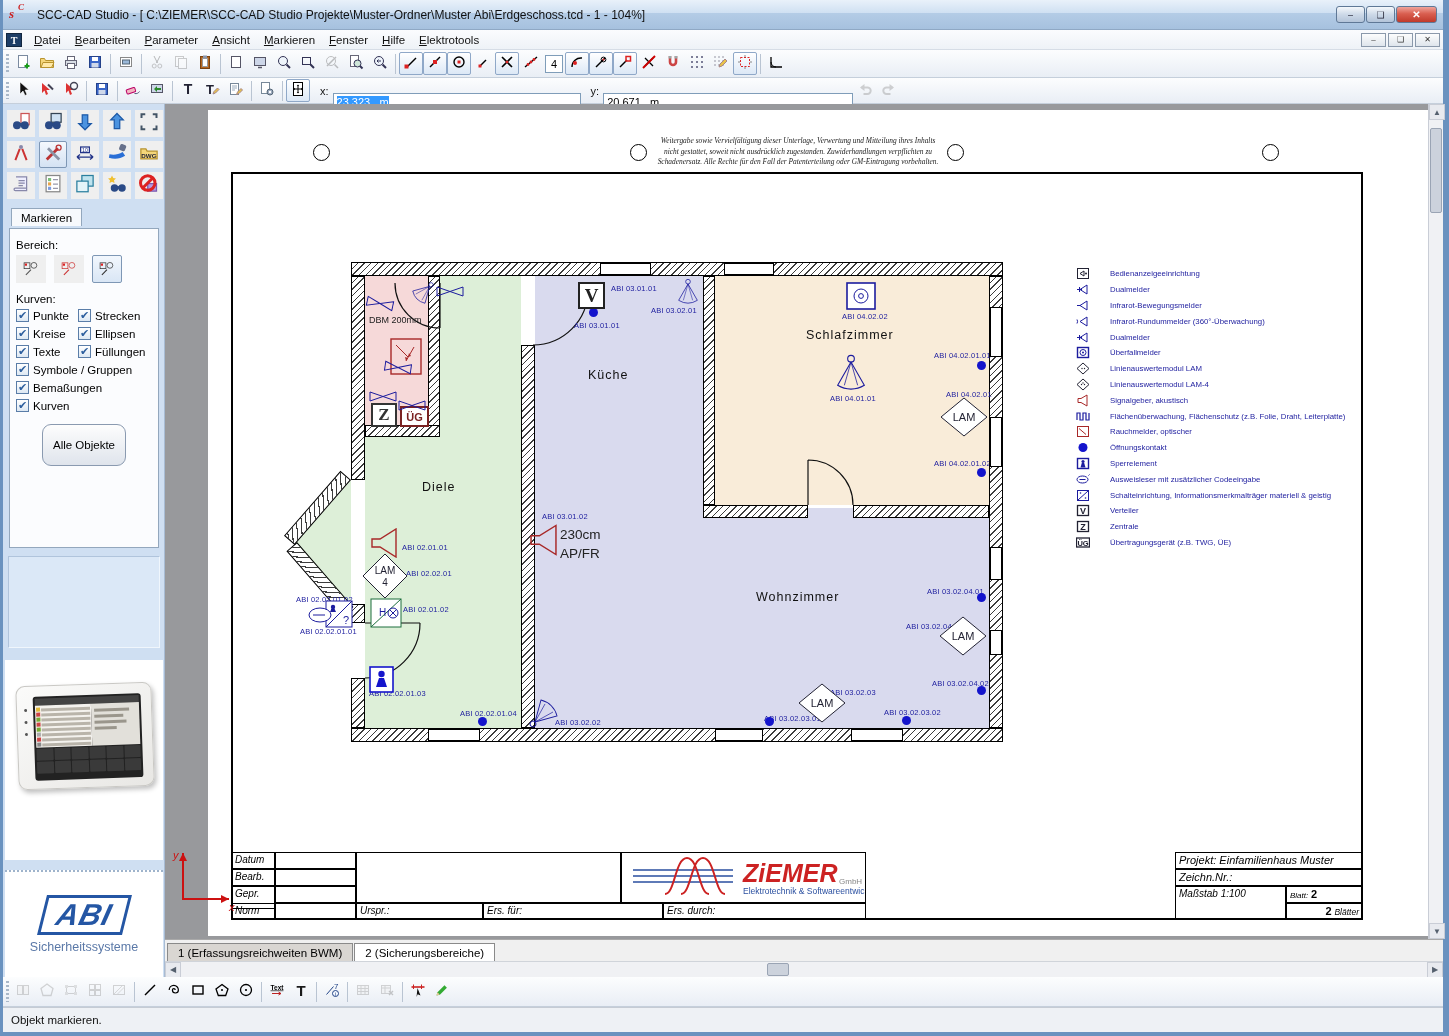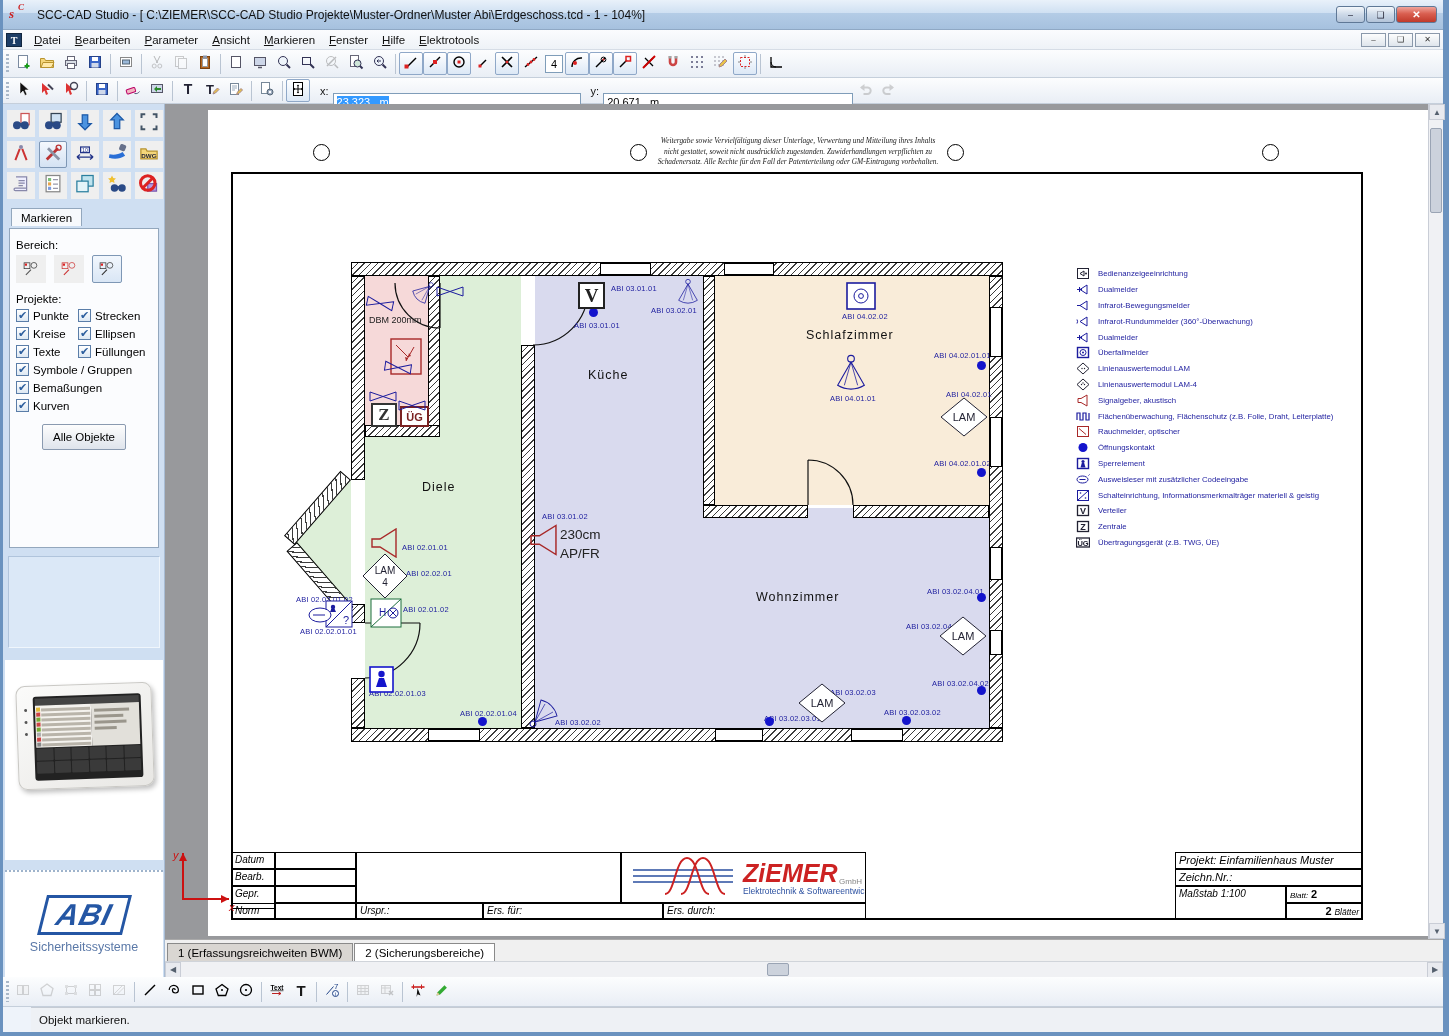--- a/index.html
+++ b/index.html
@@ -47,21 +47,21 @@
   .mk-tab{display:inline-block;border:1px solid #93a7bd;border-bottom:none;background:#f7f9fc;font-size:11.5px;padding:3px 9px 2px;position:relative;z-index:2;margin-left:2px;}
   .mk-body{border:1px solid #93a7bd;background:#fbfcfe;position:absolute;top:20px;left:0;right:0;bottom:0;padding:8px 6px;}
   .mk-label{font-size:11.5px;margin:2px 0 4px;}
   .mk-bereich{display:flex;gap:8px;margin-bottom:10px;}
   .bbtn{width:30px;height:28px;border:1px solid transparent;display:flex;align-items:center;justify-content:center;}
   .bbtn.on{border:1px solid #7e97b5;border-radius:2px;background:linear-gradient(#f2f7fd,#d9e6f5);}
   .mk-checks{display:grid;grid-template-columns:62px 1fr;grid-row-gap:5px;margin-bottom:12px;}
   .chk{display:flex;align-items:center;font-size:11.5px;white-space:nowrap;}
   .chk.full{grid-column:1 / span 2;}
   .cbox{width:13px;height:13px;border:1px solid #5a7da8;background:linear-gradient(#fff,#dde8f3);margin-right:4px;display:inline-flex;align-items:center;justify-content:center;font-size:11px;color:#2d5f9e;line-height:1;}
-  .mk-allbtn{display:block;margin:4px auto 0;font-size:11.5px;padding:6px 10px;border:1px solid #8a9ab0;border-radius:2px;background:linear-gradient(#fdfdfd,#dfe4ec);}
+  .mk-allbtn{display:block;margin:4px auto 0;font-size:11.5px;padding:14px 10px;border:1px solid #8a9ab0;border-radius:9px;background:linear-gradient(#fdfdfd,#dfe4ec);}
   .panel-sunken{position:absolute;left:5px;top:452px;width:152px;height:92px;background:#dbe8f7;border:1px solid #b0c4dc;border-right-color:#f0f6fc;border-bottom-color:#f0f6fc;}
   .panel-white{position:absolute;left:2px;width:158px;background:#fff;}
   .keypadarea{top:556px;height:200px;}
   .abiarea{top:766px;bottom:0;border-top:2px dotted #9fb4cc;display:flex;flex-direction:column;align-items:center;justify-content:center;}
   
   .kpd{position:absolute;left:12px;top:24px;width:136px;height:104px;background:linear-gradient(145deg,#fbfbfa,#e8e7e4);border:1px solid #c9c8c4;border-radius:9px;transform:rotate(-2deg);box-shadow:2px 3px 5px rgba(0,0,0,.25);}
   .kpd .led{position:absolute;left:7px;width:3px;height:3px;border-radius:50%;background:#555;}
   .kscreen{position:absolute;left:16px;top:10px;width:108px;height:84px;background:#222;border-radius:3px;padding:2px;}
   .kshead{height:7px;background:#444;}
   .ksbody{display:flex;height:42px;}
@@ -92,37 +92,37 @@
   .slab{position:absolute;font-size:9px;color:#222;white-space:nowrap;}
   .blab{position:absolute;font-size:13.5px;color:#222;white-space:nowrap;}
   .pdot{position:absolute;width:9px;height:9px;border-radius:50%;background:#1414cc;}
   .pbox{position:absolute;display:flex;align-items:center;justify-content:center;background:#fff;}
   .vbox{border:2px solid #222;font:bold 19px "Liberation Serif",serif;color:#222;}
   .zbox{border:2px solid #333;font:bold 17px "Liberation Serif",serif;color:#333;}
   .ugbox{border:2px solid #7a2222;font:bold 11px "Liberation Sans",sans-serif;color:#7a2222;}
   .legend{position:absolute;left:867px;top:156px;}
   .legrow{display:flex;align-items:center;height:15.8px;}
   .legrow .lic{width:15px;display:flex;justify-content:center;}
-  .legrow .ltx{font-size:7.8px;color:#1c1c9e;margin-left:8px;white-space:nowrap;}
+  .legrow .ltx{font-size:7.8px;color:#1c1c9e;margin-left:20px;white-space:nowrap;}
   .tblock{position:absolute;left:23px;top:742px;width:1132px;height:68px;font-size:10px;}
   .tcell{position:absolute;border:1px solid #000;padding:1px 3px;overflow:hidden;white-space:nowrap;}
   .tit{font-style:italic;}
   .axis{position:absolute;left:6px;bottom:28px;}
   
   .tabsrow{height:22px;background:#f0f0f0;display:flex;align-items:flex-end;padding-left:2px;border-top:1px solid #a9a9a9;}
   .tab{font-size:11.5px;padding:3px 10px 2px;border:1px solid #8a8a8a;border-bottom:none;margin-right:1px;background:#fff;}
   .tab.active{background:#d9d6d2;font-weight:normal;}
   .hscroll{height:16px;background:#f0f1f4;display:flex;align-items:center;border-top:1px solid #d0d4da;}
   .harrow{width:16px;height:16px;font-size:8px;color:#55606e;display:flex;align-items:center;justify-content:center;background:#e8eaef;border:1px solid #c9cdd6;}
   .htrack{flex:1;height:16px;position:relative;}
   .hthumb{position:absolute;left:47%;top:1px;width:22px;height:13px;background:#ccd2dc;border:1px solid #9aa4b4;border-radius:2px;}
   .vscroll{width:15px;background:#f0f1f4;border-left:1px solid #c9cdd6;display:flex;flex-direction:column;}
   .vtrack{flex:1;position:relative;}
   .vthumb{position:absolute;top:8px;left:1px;width:12px;height:85px;background:#ccd2dc;border:1px solid #9aa4b4;border-radius:2px;}
-  .statusbar{height:22px;background:#eef1f5;border-top:1px solid #c5cbd4;display:flex;align-items:center;padding:12px 8px;font-size:11.5px;color:#111;margin-left:28px;}
+  .statusbar{height:22px;background:#eef1f5;border-top:1px solid #c5cbd4;display:flex;align-items:center;padding:12px 8px;font-size:11.5px;color:#111;}
   svg text{font-family:"Liberation Sans",sans-serif;}
 </style>
 </head>
 <body>
 
 <div class="window">
   <div class="titlebar">
     <span class="app-icon">
         <b>s</b>
         <i>C</i>
@@ -587,21 +587,21 @@
               </button>
               <button class="bbtn on">
                 <svg width="22" height="20" viewBox="0 0 22 20">
                   <rect x="1.5" y="1.5" width="8" height="8" fill="none" stroke="#333"></rect>
                   <circle cx="15" cy="5" r="4" fill="none" stroke="#333"></circle>
                   <rect x="2.5" y="2.5" width="3" height="3" fill="#d22"></rect>
                   <path d="M4 18l7-7" stroke="#333" stroke-width="1.5"></path>
                 </svg>
               </button>
             </div>
-          <div class="mk-label">Projekte:</div>
+          <div class="mk-label">Kurven:</div>
           <div class="mk-checks" id="mkChecks">
               <label class="chk">
                 <span class="cbox">✔</span>
                 <span>Punkte</span>
               </label>
               <label class="chk">
                 <span class="cbox">✔</span>
                 <span>Strecken</span>
               </label>
               <label class="chk">

